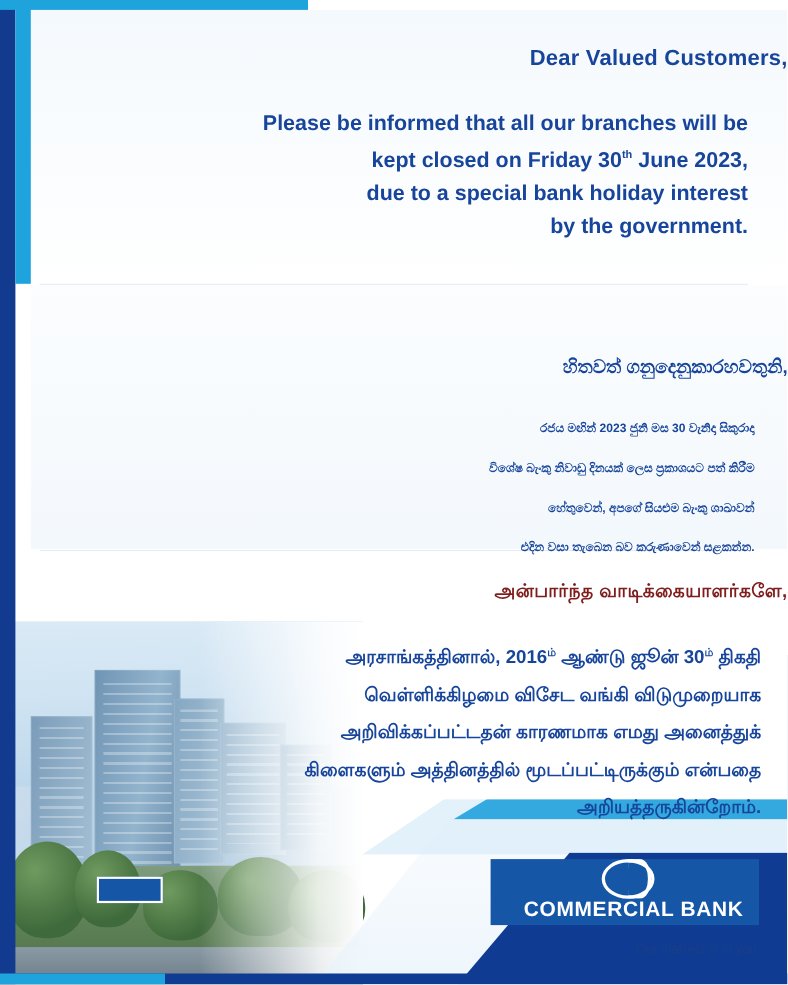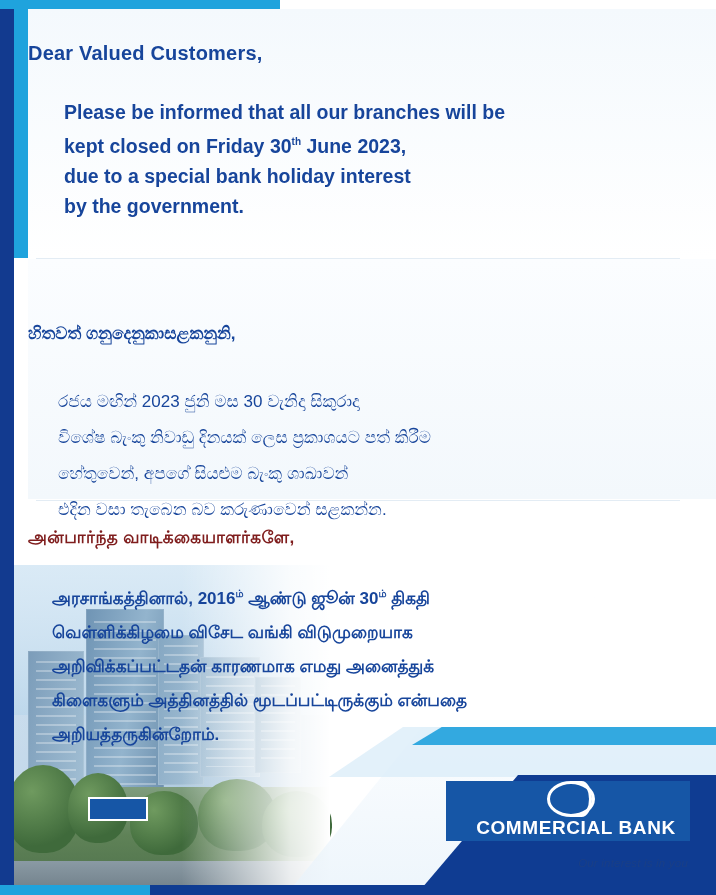--- a/index.html
+++ b/index.html
@@ -234,21 +234,21 @@
 
   
   .content {
     position: absolute;
     left: 28px; top: 0;
     width: 688px; height: 895px;
   }
   .block {
     position: absolute;
     left: 0; width: 688px;
-    text-align: left;
+    text-align: right;
     color: #17459b;
   }
   .b-en { top: 42px; }
   .en-head {
     font-size: 20px;
     font-weight: bold;
     letter-spacing: 0.2px;
     color: #17459b;
   }
   .en-body {
@@ -261,23 +261,23 @@
   }
   .en-body sup { font-size: 10px; vertical-align: super; }
 
   .b-si { top: 324px; }
   .si-head {
     font-size: 17px;
     font-weight: bold;
     color: #17459b;
   }
   .si-body {
-    margin-top: 40px;
-    font-size: 17px;
-    font-weight: normal;
+    margin-top: 28px;
+    font-size: 11px;
+    font-weight: bold;
     line-height: 36px;
     color: #17459b;
     padding: 0 30px;
   }
 
   .b-ta { top: 528px; }
   .ta-head {
     font-size: 17px;
     font-weight: bold;
     color: #7f1d1d;
@@ -356,21 +356,21 @@
       <div class="en-head">Dear Valued Customers,</div>
       <div class="en-body">
         <div>Please be informed that all our branches will be</div>
         <div><span>kept closed on Friday 30</span><sup>th</sup><span> June 2023,</span></div>
         <div>due to a special bank holiday interest</div>
         <div>by the government.</div>
       </div>
     </div>
 
     <div class="block b-si">
-      <div class="si-head">හිතවත් ගනුදෙනුකාසළකනුනි,</div>
+      <div class="si-head">හිතවත් ගනුදෙනුකාරහවතුනි,</div>
       <div class="si-body">
         <div>රජය මඟින් 2023 ජුනි මස 30 වැනිදා සිකුරාදා</div>
         <div>විශේෂ බැංකු නිවාඩු දිනයක් ලෙස ප්‍රකාශයට පත් කිරීම</div>
         <div>හේතුවෙන්, අපගේ සියළුම බැංකු ශාඛාවන්</div>
         <div>එදින වසා තැබෙන බව කරුණාවෙන් සළකන්න.</div>
       </div>
     </div>
 
     <div class="block b-ta">
       <div class="ta-head">அன்பார்ந்த  வாடிக்கையாளர்களே,</div>

